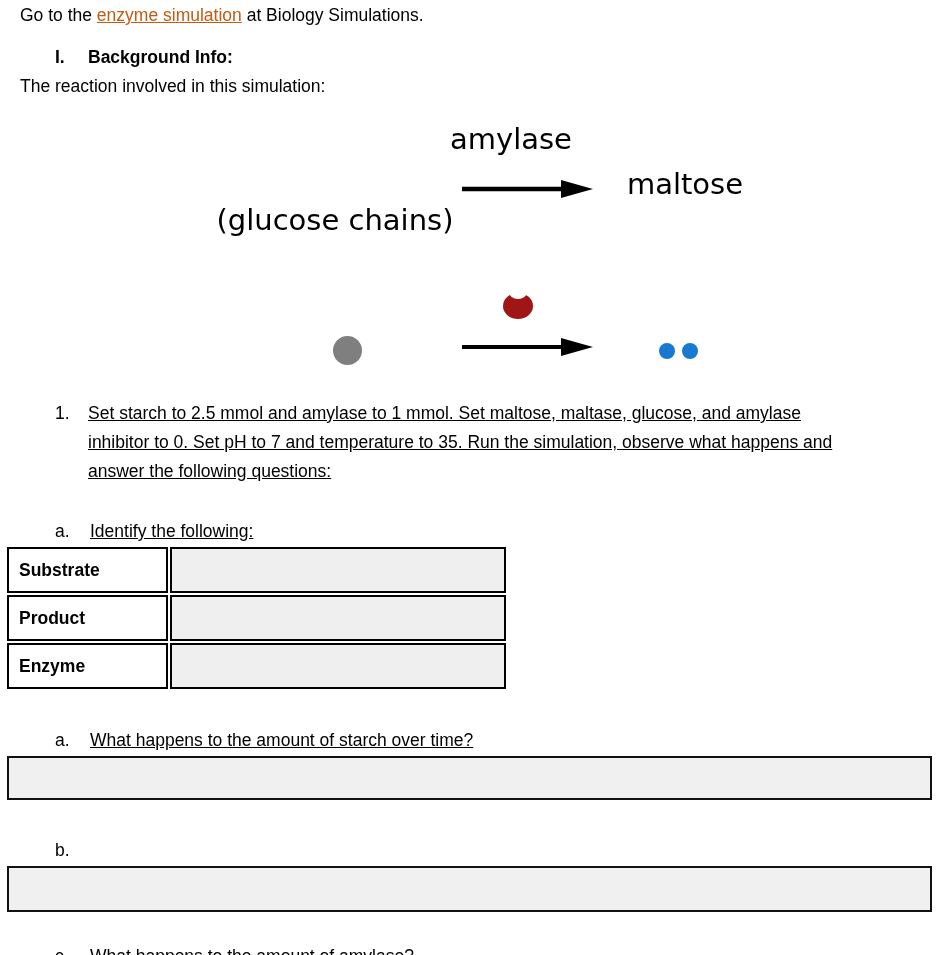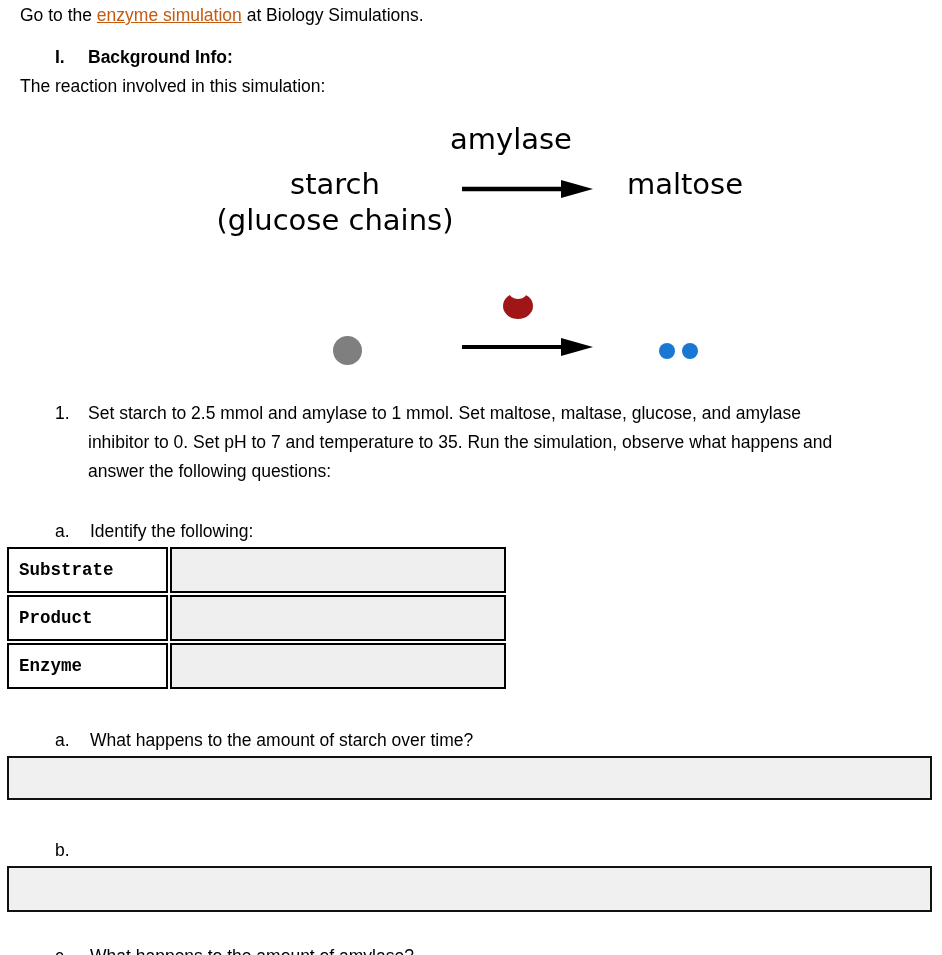--- a/index.html
+++ b/index.html
@@ -29,36 +29,35 @@
     text-align: center;
     white-space: nowrap;
   }
   
   .circle { border-radius: 50%; }
   .enzyme-shape { position: absolute; width: 30px; height: 27px; }
   .enzyme-body { position: absolute; left: 0; top: 1px; width: 30px; height: 26px; border-radius: 50%; }
   .enzyme-bite { position: absolute; left: 6px; top: -7px; width: 18px; height: 14px; border-radius: 50%; background: #ffffff; }
   
   .q-num { position: absolute; left: 55px; }
-  .q-text { position: absolute; left: 88px; }
+  .q-text { position: absolute; left: 88px; text-decoration: underline; }
   .q-line { white-space: nowrap; line-height: 29px; }
   
   .id-table {
     position: absolute;
     left: 7px; top: 547px;
     display: grid;
     grid-template-columns: 161px 336px;
     gap: 2px;
   }
   .id-table .cell {
     border: 2px solid #000000;
     height: 42px;
     display: flex;
     align-items: center;
-    font-family: Liberation Mono, monospace;
   }
   .id-table .label-cell { background: #ffffff; font-weight: bold; padding-left: 10px; }
   .id-table .value-cell { background: #EFEFEF; }
   
   .answer-box {
     position: absolute;
     left: 7px;
     width: 921px;
     background: #F0F0F0;
     border: 2.5px solid #111111;
@@ -72,21 +71,20 @@
   <div class="abs" style="left:20px; top:5px;">
     <span>Go to the </span><span class="link">enzyme simulation</span><span> at Biology Simulations.</span>
   </div>
 
   <div class="abs bold" style="left:55px; top:47px;">I.</div>
   <div class="abs bold" style="left:88px; top:47px;">Background Info:</div>
 
   <div class="abs diagram-label" style="left:450px; top:122px;">amylase</div>
 
   <div class="abs" style="left:20px; top:76px;">The reaction involved in this simulation:</div>
-  <div class="abs diagram-label" style="left:250px; top:167px; width:170px;">starch</div>
   <svg class="abs" style="left:460px; top:177px;" width="135" height="24" viewBox="0 0 135 24">
     <line x1="2" y1="12" x2="106" y2="12" stroke="#000" stroke-width="4.5"></line>
     <polygon points="101,3 133,12 101,21" fill="#000"></polygon>
   </svg>
   <div class="abs diagram-label" style="left:205px; top:203px; width:260px;">(glucose chains)</div>
   <div class="abs diagram-label" style="left:600px; top:167px; width:170px;">maltose</div>
 
   <div class="abs circle" style="left:333px; top:336px; width:29px; height:29px; background:#7F7F7F;"></div>
   <div class="enzyme-shape" style="left:503px; top:292px;">
     <div class="enzyme-body" style="background:#A01616;"></div>

